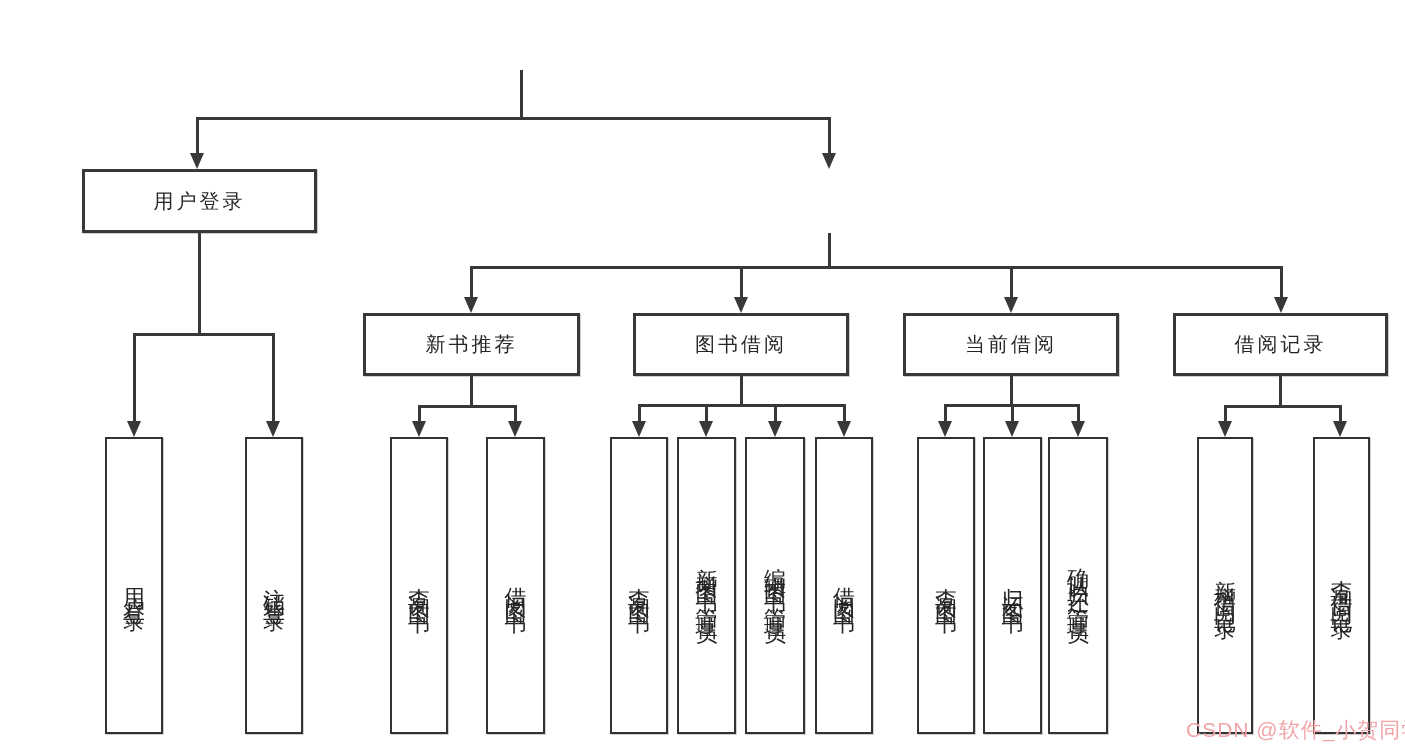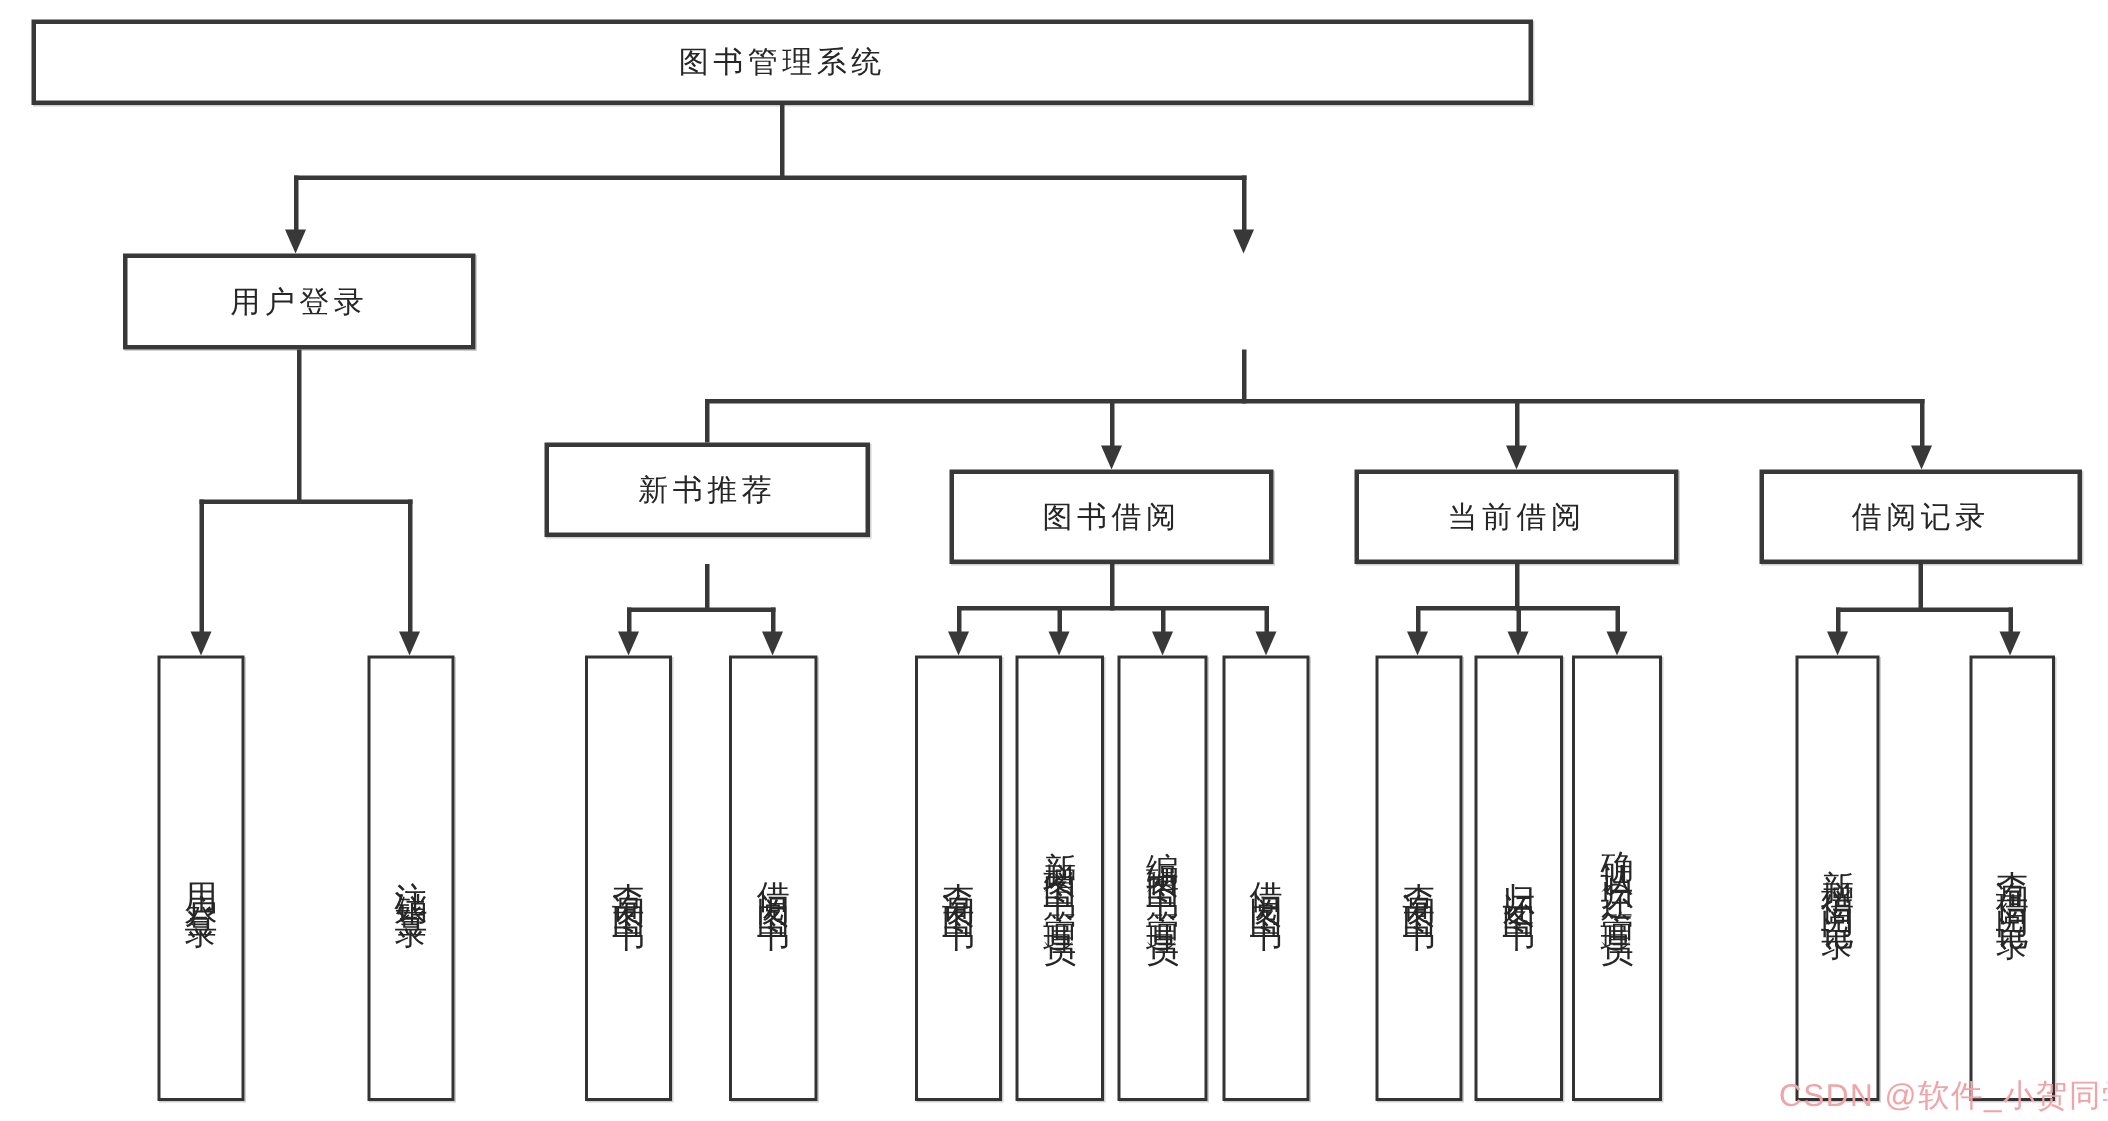--- a/index.html
+++ b/index.html
@@ -69,23 +69,20 @@
     color: #f0a4a8;
     z-index: 10;
     white-space: nowrap;
   }
 </style>
 </head>
 <body>
 
 <div class="canvas">
 
-  <div class="box" style="left:21px; top:13px; width:1001px; height:57px;">
-    <span class="lbl">图书管理系统</span>
-  </div>
 
   <div class="vl" style="left:520px; top:70px; height:48px;"></div>
   <div class="hl" style="left:196px; top:117px; width:635px;"></div>
   <div class="vl" style="left:196px; top:117px; height:38px;"></div>
   <div class="vl" style="left:828px; top:117px; height:38px;"></div>
   <div class="ar" style="left:190px; top:153px;"></div>
   <div class="ar" style="left:822px; top:153px;"></div>
 
   <div class="box" style="left:82px; top:169px; width:235px; height:64px;">
     <span class="lbl">用户登录</span>
@@ -102,21 +99,21 @@
   <div class="hl" style="left:470px; top:266px; width:813px;"></div>
   <div class="vl" style="left:470px; top:266px; height:32px;"></div>
   <div class="vl" style="left:740px; top:266px; height:32px;"></div>
   <div class="vl" style="left:1010px; top:266px; height:32px;"></div>
   <div class="vl" style="left:1280px; top:266px; height:32px;"></div>
   <div class="ar" style="left:464px; top:297px;"></div>
   <div class="ar" style="left:734px; top:297px;"></div>
   <div class="ar" style="left:1004px; top:297px;"></div>
   <div class="ar" style="left:1274px; top:297px;"></div>
 
-  <div class="box" style="left:363px; top:295px; width:217px; height:63px;">
+  <div class="box" style="left:363px; top:313px; width:217px; height:63px;">
     <span class="lbl">新书推荐</span>
   </div>
   <div class="box" style="left:633px; top:313px; width:216px; height:63px;">
     <span class="lbl">图书借阅</span>
   </div>
   <div class="box" style="left:903px; top:313px; width:216px; height:63px;">
     <span class="lbl">当前借阅</span>
   </div>
   <div class="box" style="left:1173px; top:313px; width:215px; height:63px;">
     <span class="lbl">借阅记录</span>

